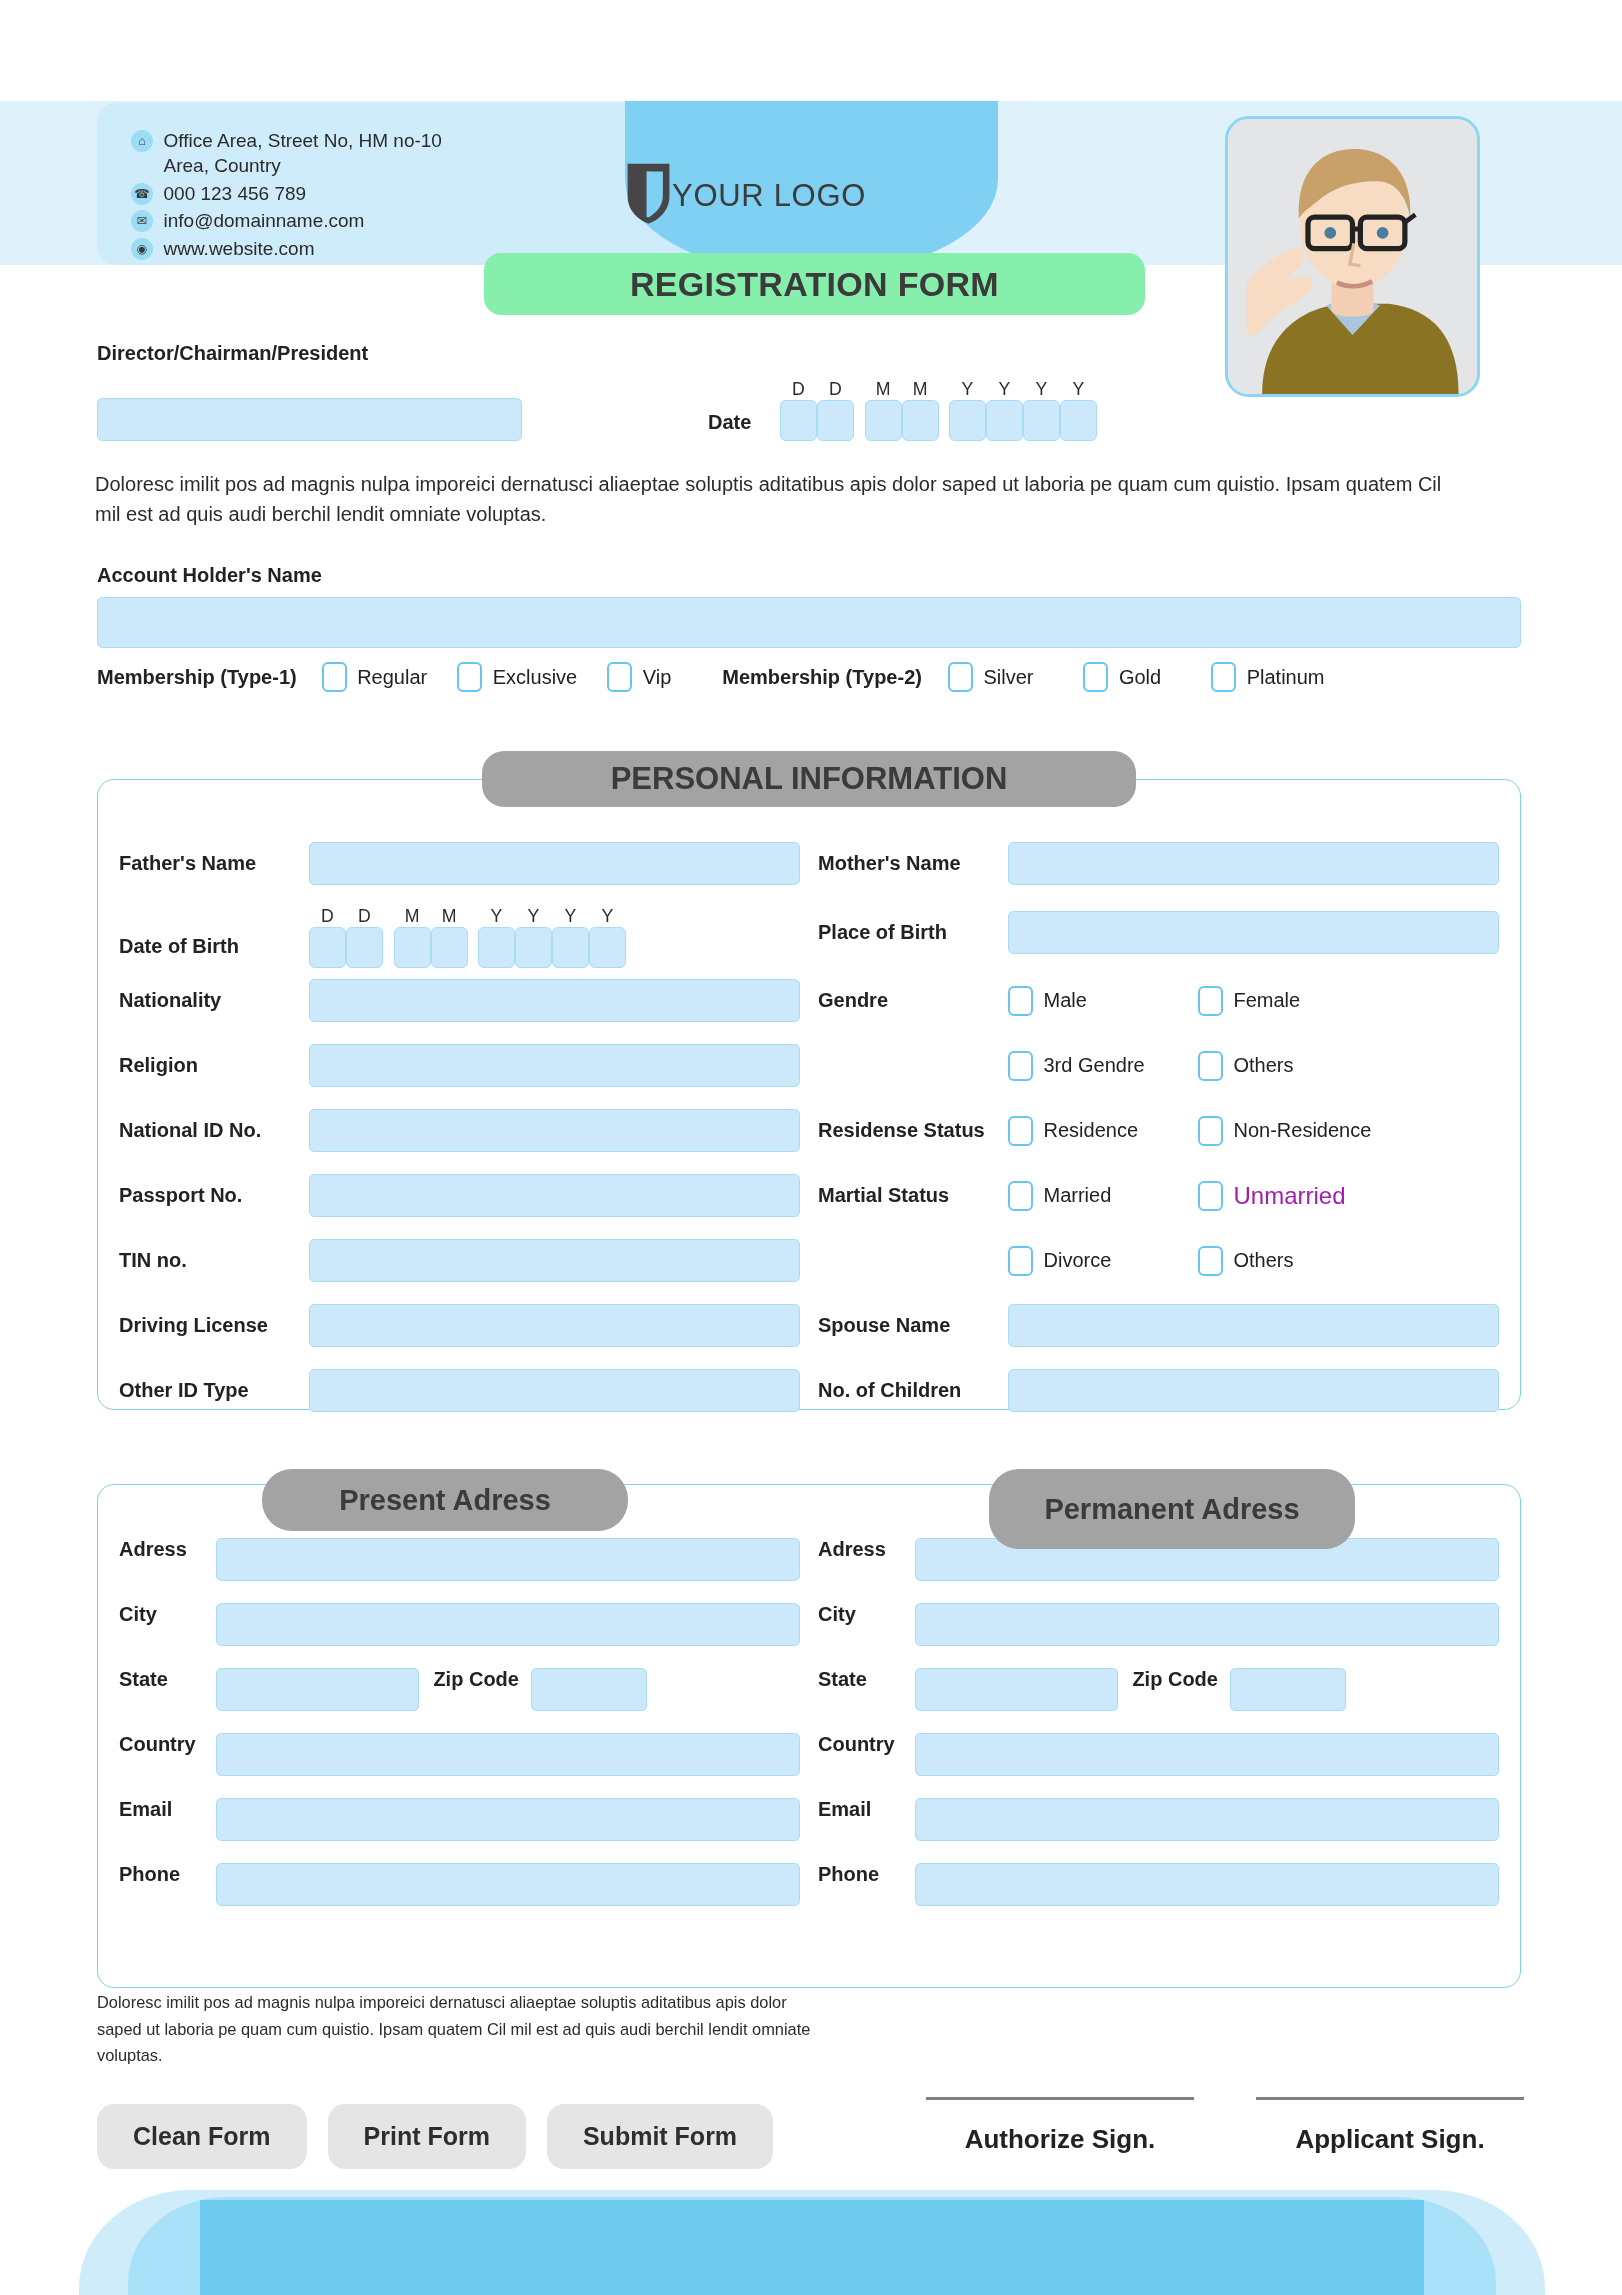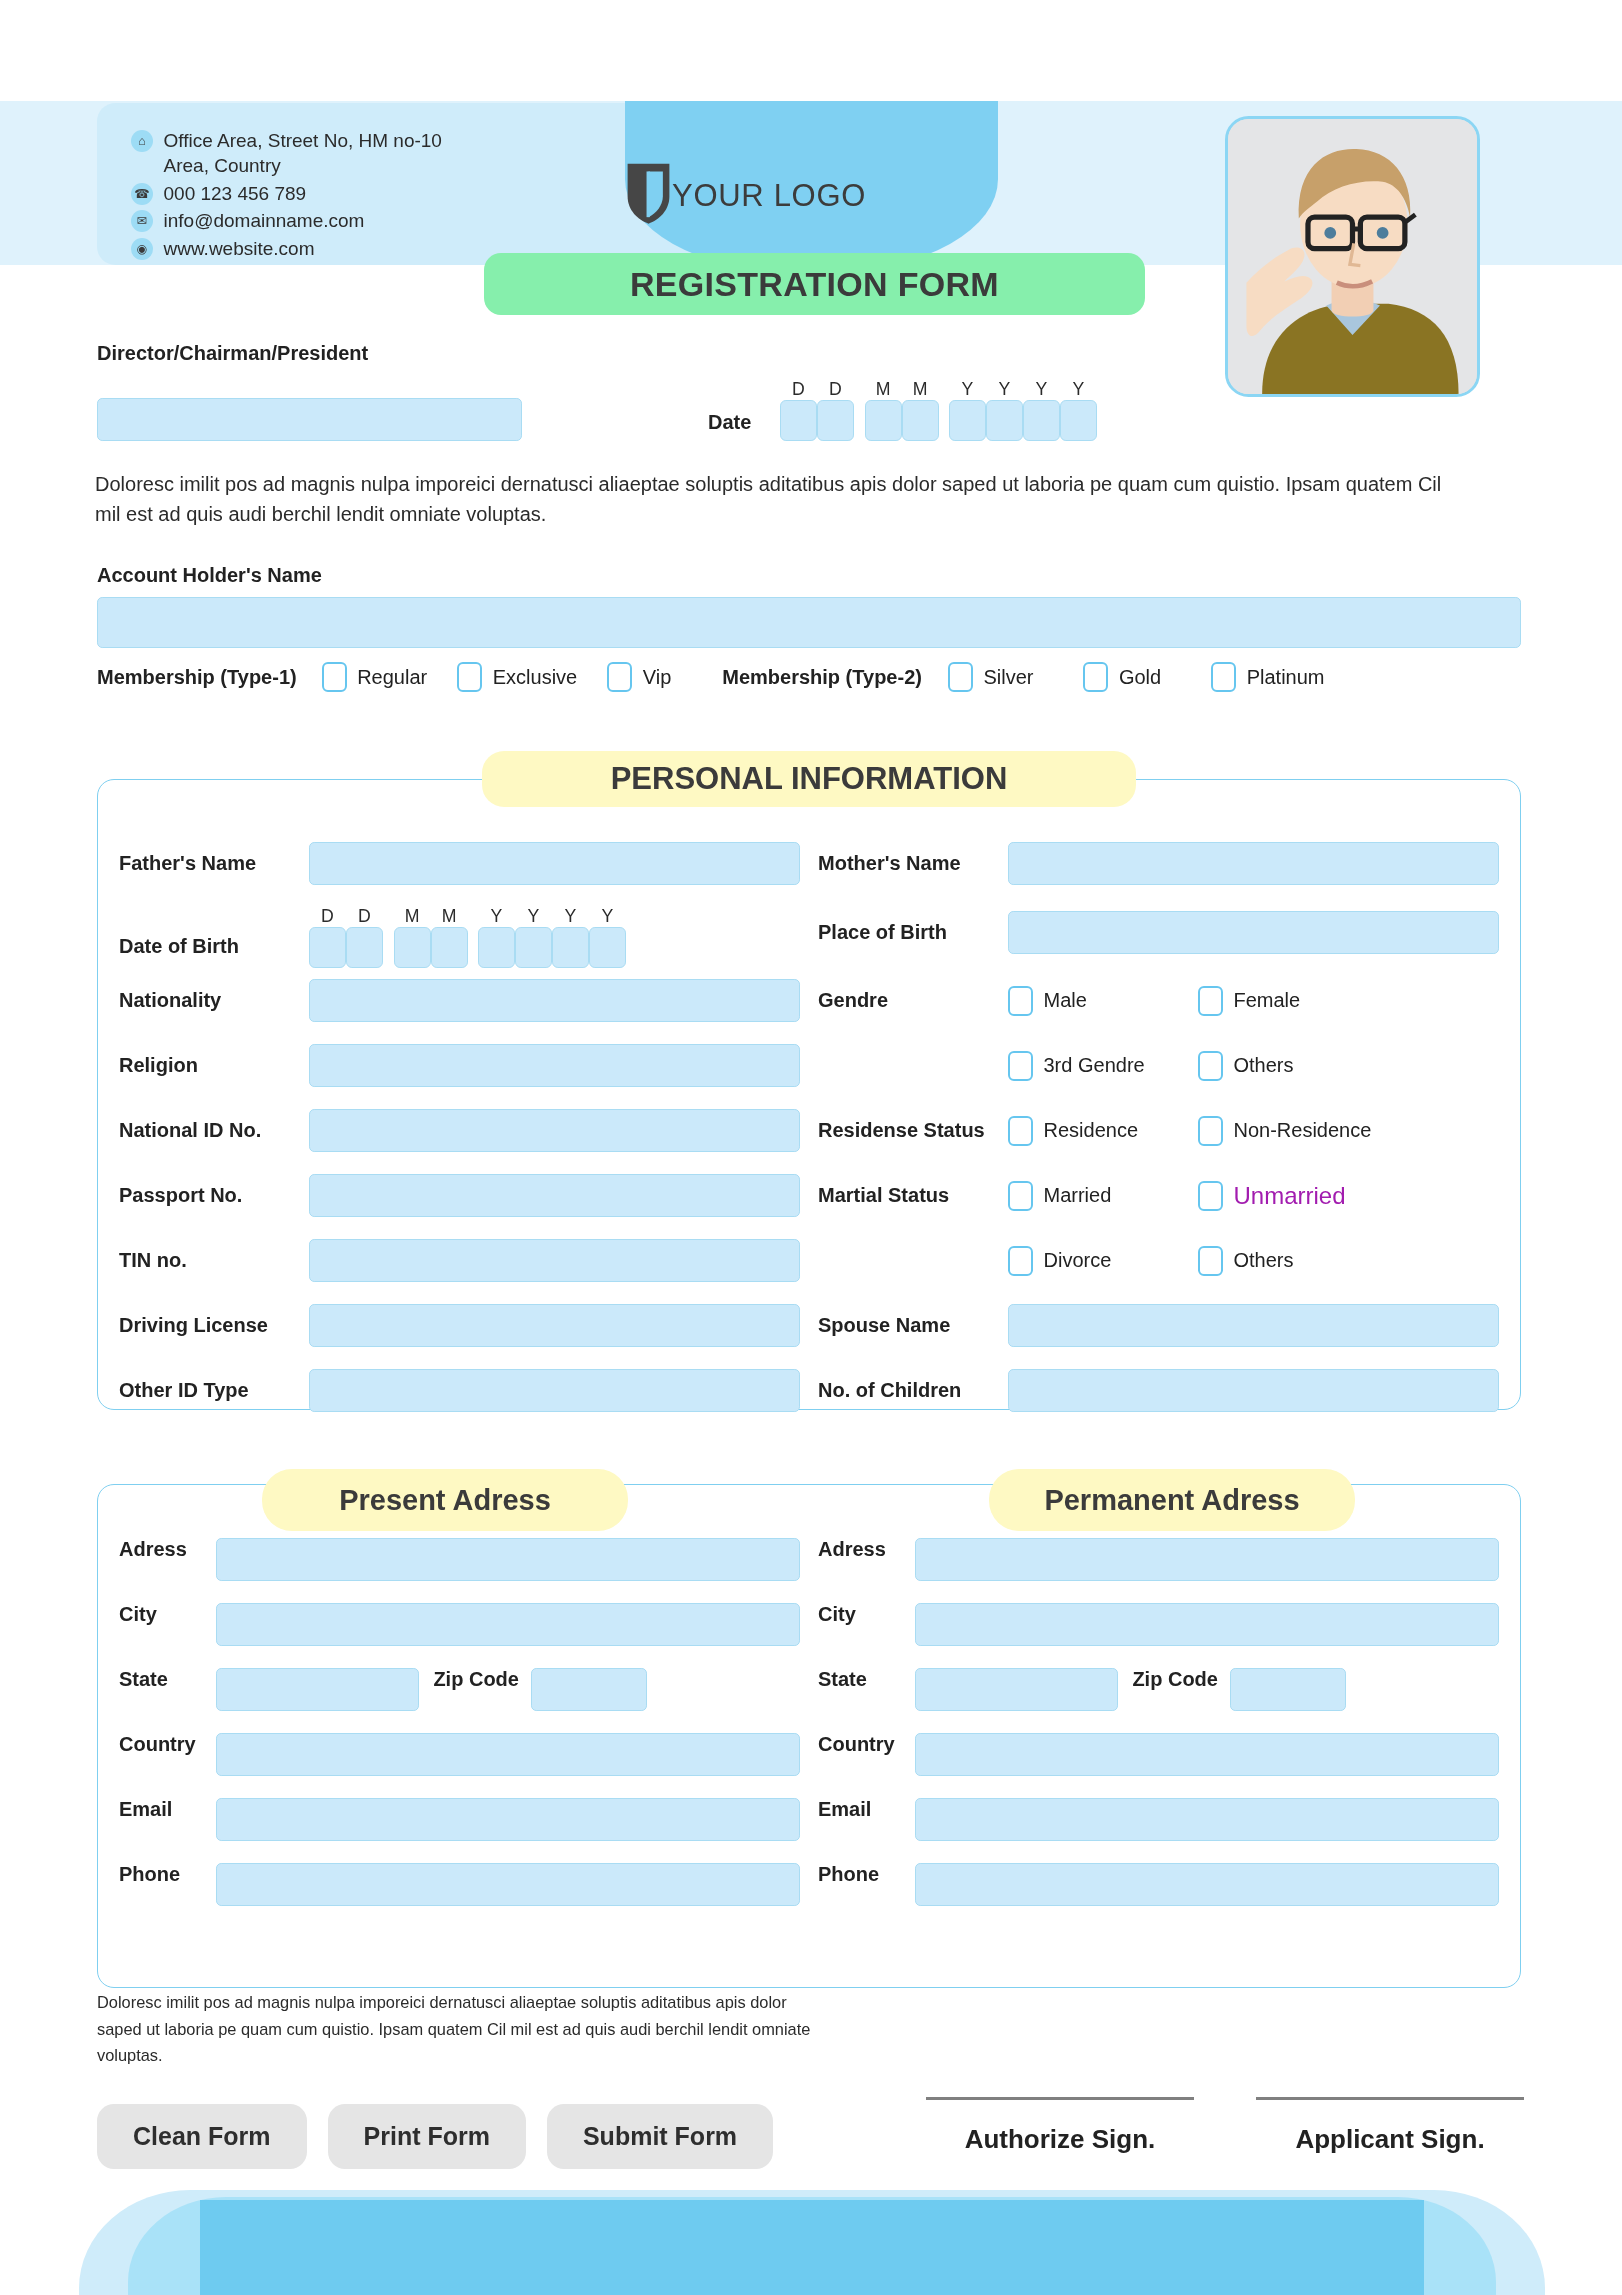--- a/index.html
+++ b/index.html
@@ -130,33 +130,33 @@
 
   
   .panel {
     position: absolute;
     border: 1.3px solid #7fcff0;
     border-radius: 17px;
     background: transparent;
   }
   .panel-title {
     position: absolute;
-    background: #fef9c3;
+    background: #a3a3a3;
     border-radius: 22px;
     display: flex; align-items: center; justify-content: center;
     z-index: 3;
   }
   .panel-title span { font-size: 31px; font-weight: bold; color: #3b3b3b; }
 
   #pi-panel { left: 97px; top: 779px; width: 1424px; height: 631px; }
   #pi-title { left: 482px; top: 751px; width: 654px; height: 56px; }
 
   #addr-panel { left: 97px; top: 1484px; width: 1424px; height: 504px; }
   #pres-title { left: 262px; top: 1469px; width: 366px; height: 62px; border-radius: 30px; }
-  #perm-title { left: 989px; top: 1469px; width: 366px; height: 62px; border-radius: 30px; }
+  #perm-title { left: 989px; top: 1469px; width: 366px; height: 80px; border-radius: 30px; }
   #pres-title span, #perm-title span { font-size: 29px; }
 
   
   .pi-left { position: absolute; left: 119px; top: 831px; width: 681px; }
   .pi-right { position: absolute; left: 818px; top: 831px; width: 681px; }
   .pi-row { display: flex; align-items: center; height: 65px; }
   .pi-row .lbl { width: 190px; flex: none; }
   .pi-row .fld { flex: 1; }
 
   .cb-row2 { display: flex; align-items: center; height: 65px; }

